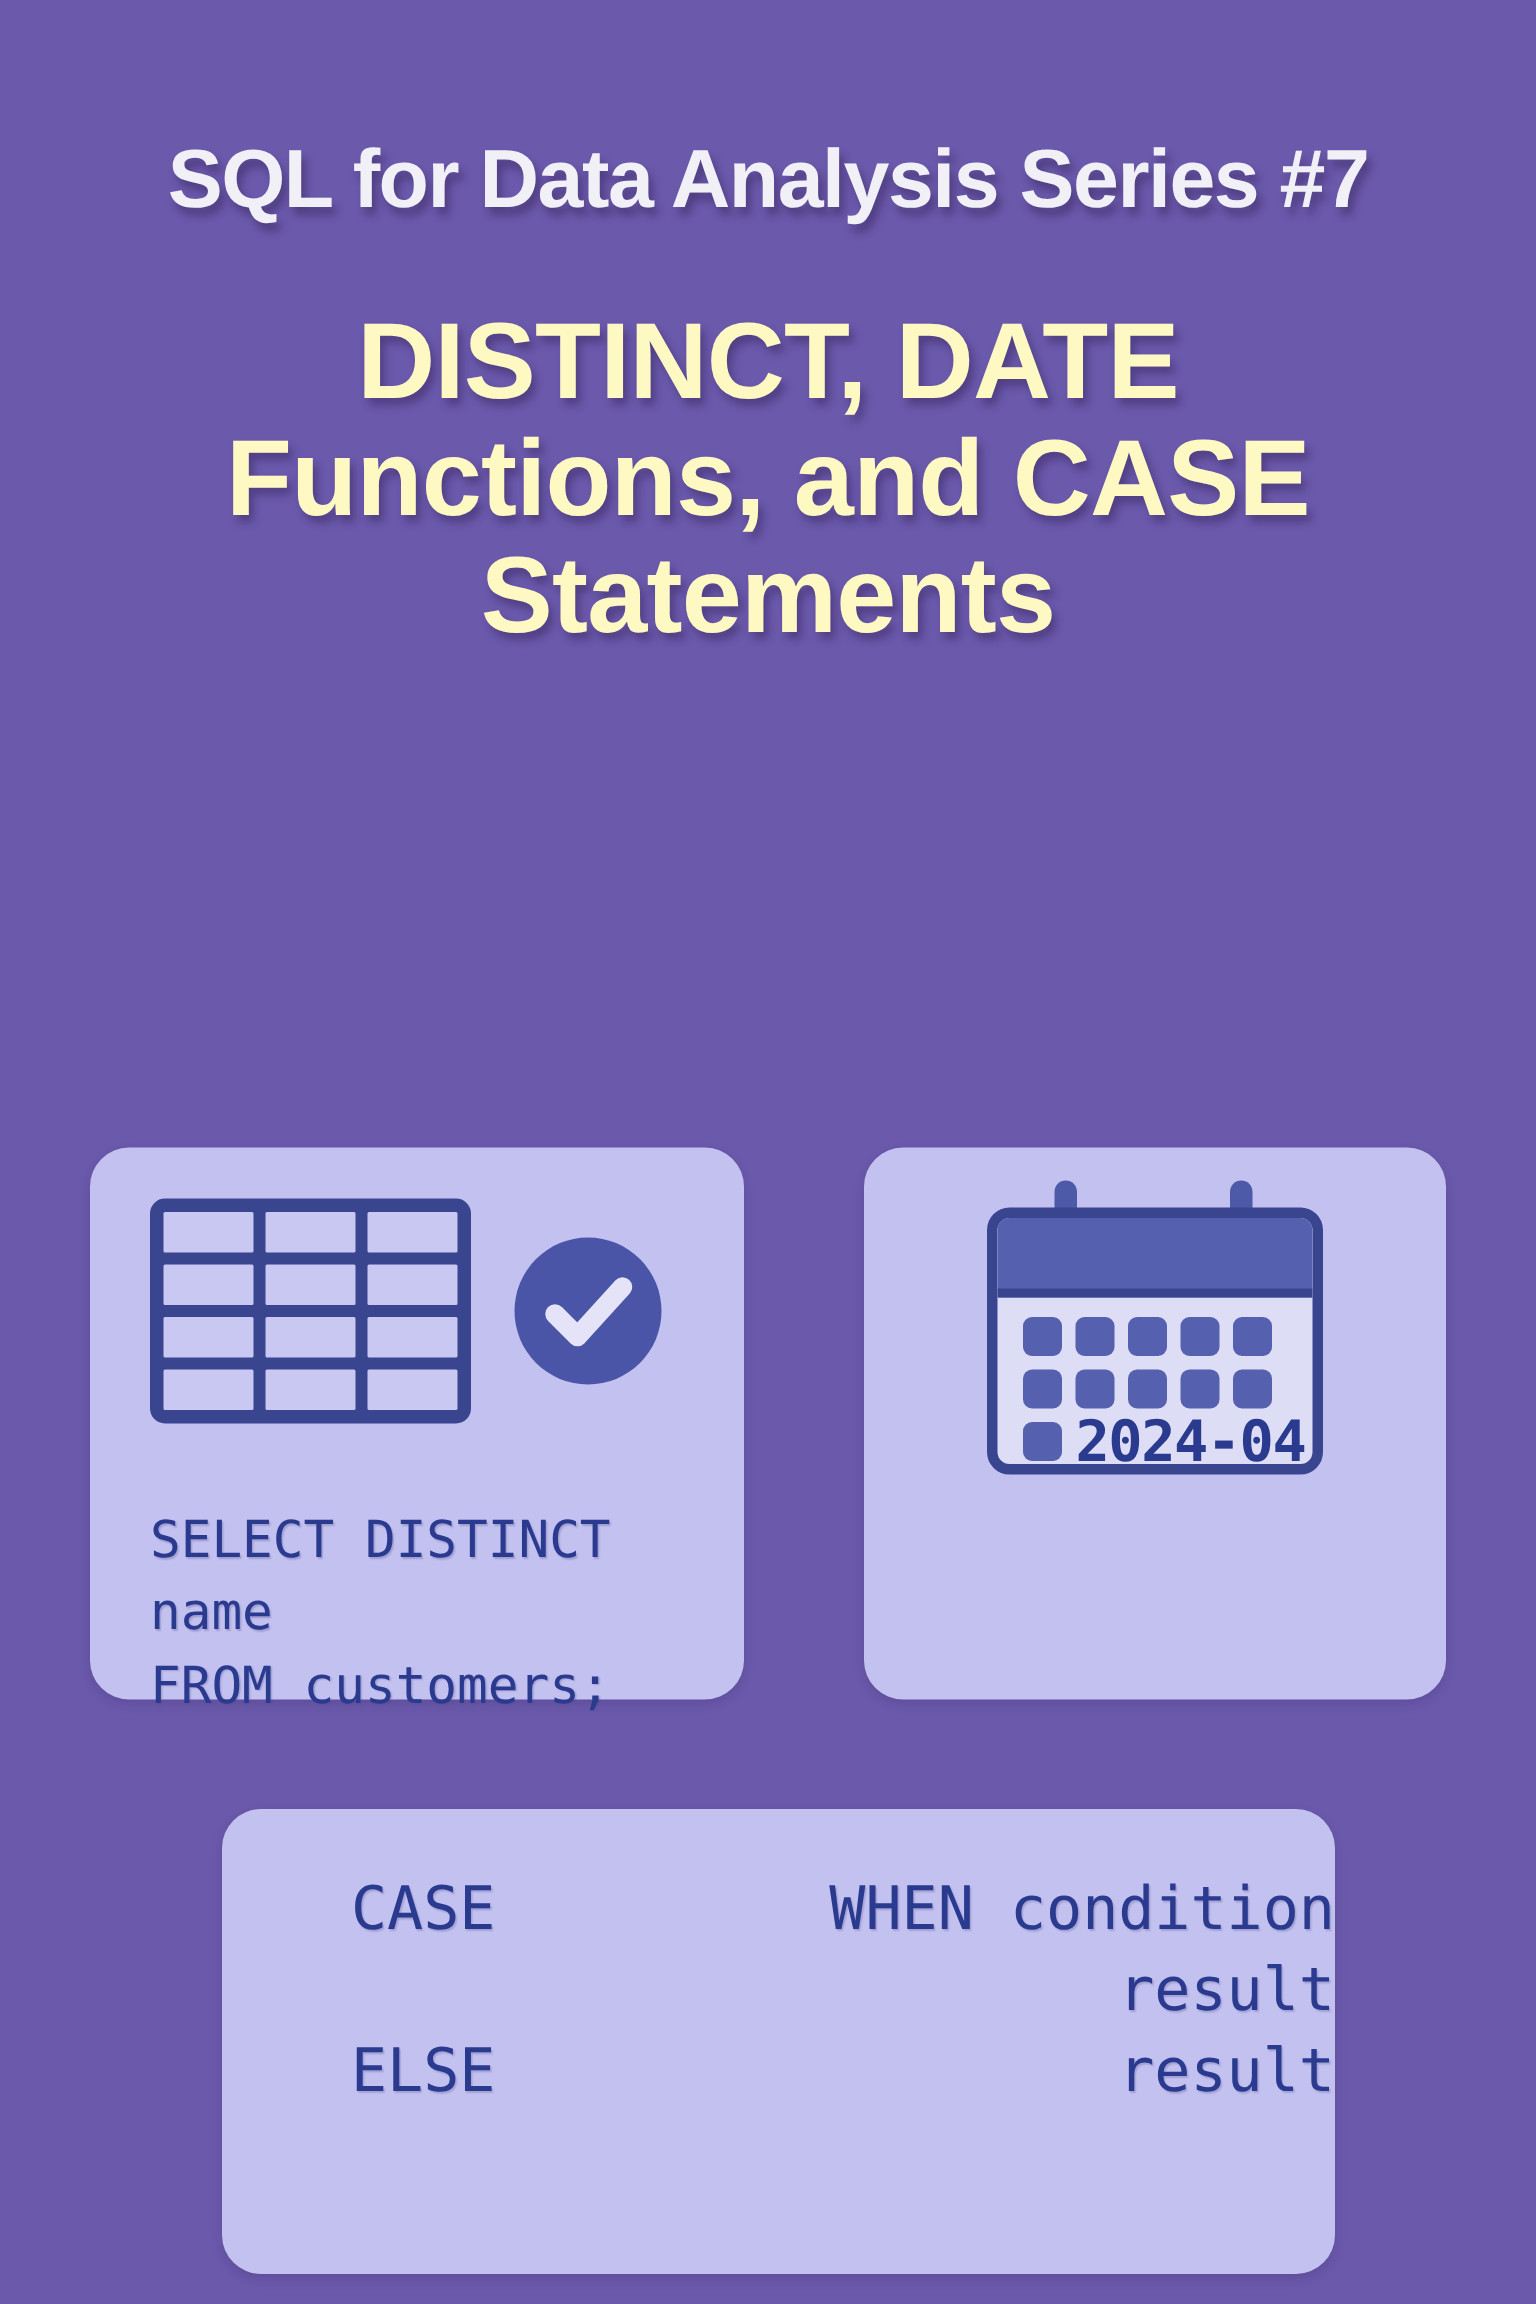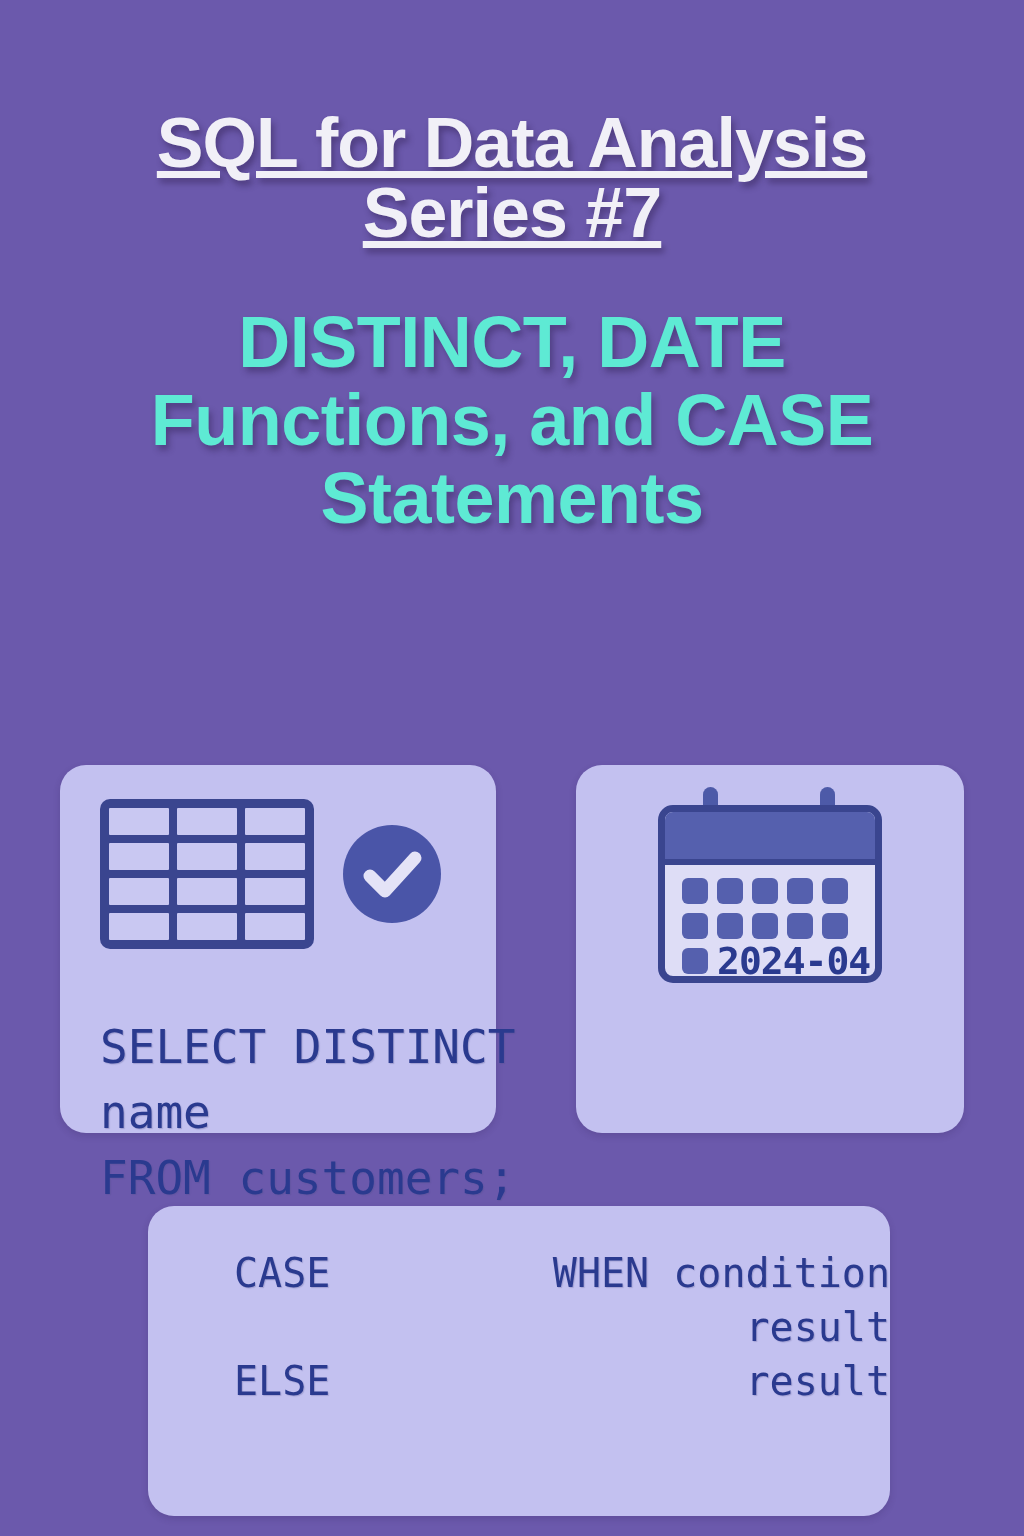--- a/index.html
+++ b/index.html
@@ -17,30 +17,29 @@
 
   
   .header {
     padding: 92px 48px 0 48px;
     text-align: center;
   }
   .title {
     color: #F1F0F7;
     font-family: "Liberation Sans", sans-serif;
     font-weight: bold;
-    font-size: 70px;
+    font-size: 55px;
     line-height: 1.0;
     letter-spacing: -1px;
     text-shadow: 3px 5px 6px rgba(40, 25, 70, 0.42);
-    margin: 16px;
+    margin: 0;
     padding: 0 10px;
-    text-decoration: underline;
   }
   .subtitle {
-    color: #5eead4;
+    color: #fef9c3;
     font-family: "Liberation Sans", sans-serif;
     font-weight: bold;
     font-size: 72px;
     line-height: 1.08;
     letter-spacing: -0.5px;
     text-shadow: 3px 5px 6px rgba(40, 25, 70, 0.40);
     margin: 56px 0 0 0;
     padding: 0 26px;
   }
 
@@ -117,21 +116,21 @@
     height: 98px;
     border-radius: 50%;
     background: #4A55A8;
   }
   .check-badge svg { display: block; }
 
   
   .code {
     font-family: "DejaVu Sans Mono", monospace;
     color: #2A3A8F;
-    font-size: 46px;
+    font-size: 34px;
     line-height: 1.42;
     white-space: pre;
     text-shadow: 1px 1px 1px rgba(80, 80, 140, 0.30);
   }
   #distinct-code {
     position: absolute;
     left: 40px;
     top: 204px;
   }
 

